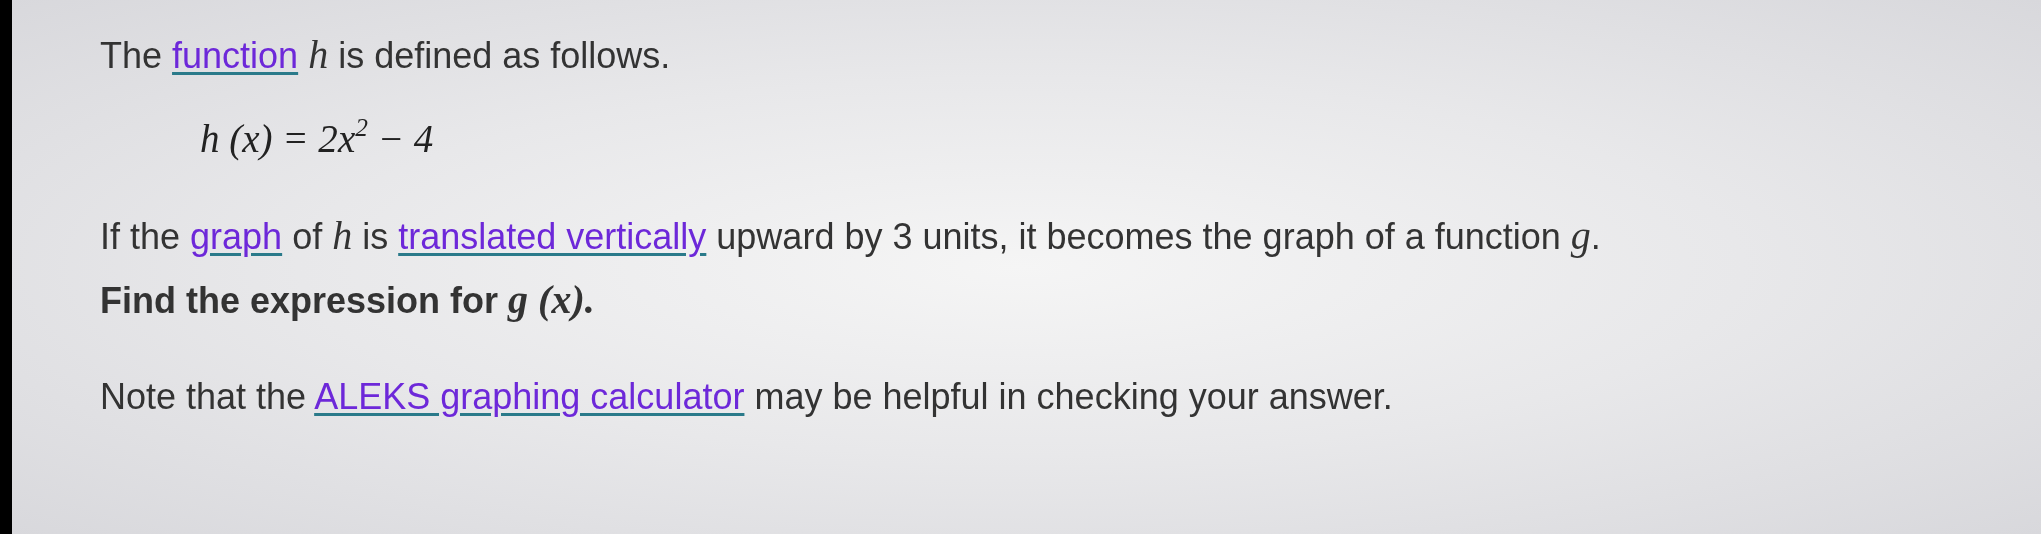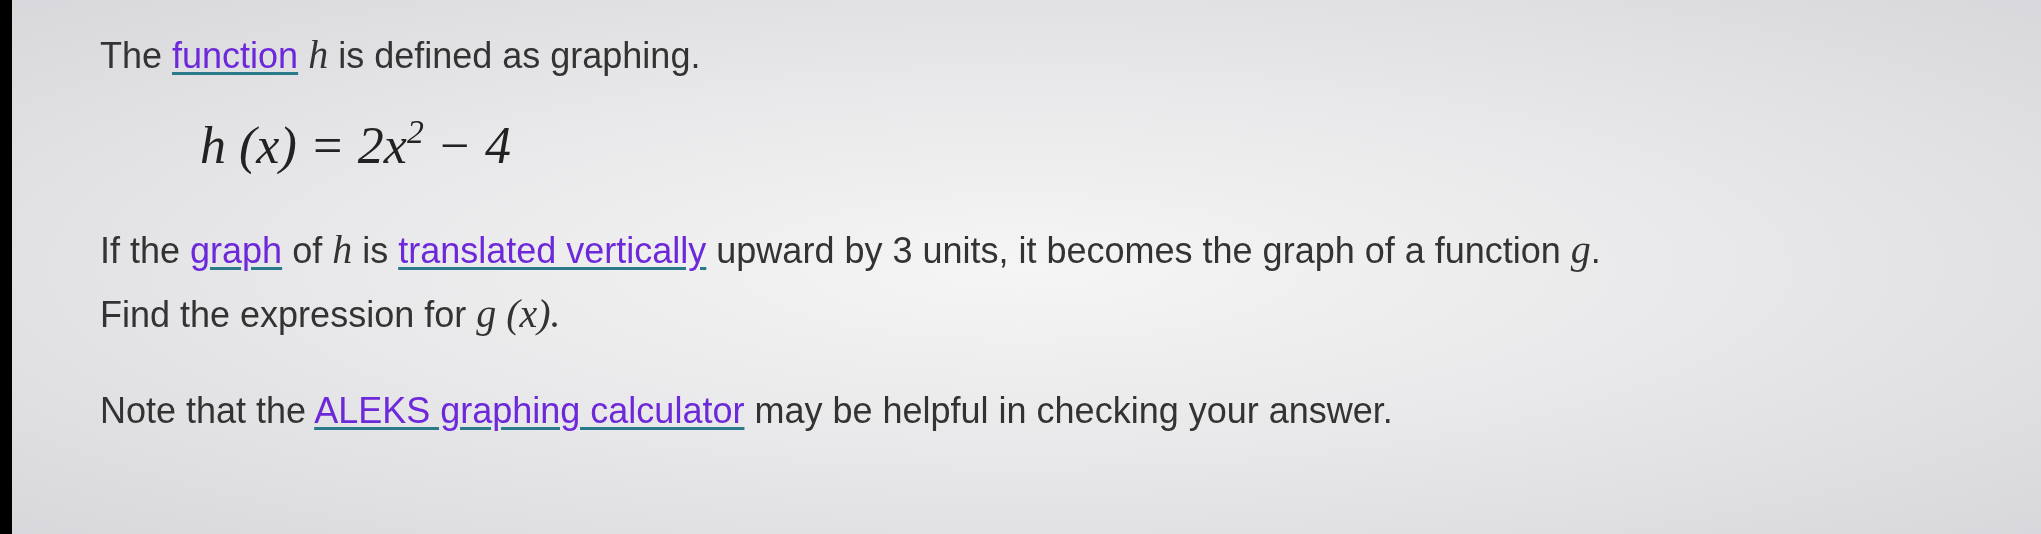--- a/index.html
+++ b/index.html
@@ -31,21 +31,21 @@
       line-height: 1.5;
       margin-bottom: 4px;
       color: #333;
     }
     .line1 {
       margin-top: 5px;
       margin-bottom: 30px;
     }
     .equation {
       font-family: 'Times New Roman', Times, serif;
-      font-size: 52px;
+      font-size: 39px;
       font-style: italic;
       margin-left: 100px;
       margin-bottom: 45px;
       color: #222;
     }
     .link {
       color: #6d28d9;
       text-decoration: underline;
       text-decoration-color: #2a7a8a;
       text-underline-offset: 4px;
@@ -58,27 +58,28 @@
     sup {
       font-size: 0.65em;
       vertical-align: super;
       position: relative;
       top: -2px;
     }
     .line3 {
     }
     .line4 {
       margin-bottom: 40px;
+      font-weight: bold;
     }
   </style>
 </head>
 <body>
 
 <div class="line line1">
-  <span>The </span><span class="link">function</span><span> </span><span class="math-inline">h</span><span> is defined as graphing.</span>
+  <span>The </span><span class="link">function</span><span> </span><span class="math-inline">h</span><span> is defined as follows.</span>
 </div>
 
 <div class="equation">
   <span>h</span><span> (</span><span>x</span><span>) = 2</span><span>x</span><sup>2</sup><span> − 4</span>
 </div>
 
 <div class="line line3">
   <span>If the </span><span class="link">graph</span><span> of </span><span class="math-inline">h</span><span> is </span><span class="link">translated vertically</span><span> upward by 3 units, it becomes the graph of a function </span><span class="math-inline">g</span><span>.</span>
 </div>
 

